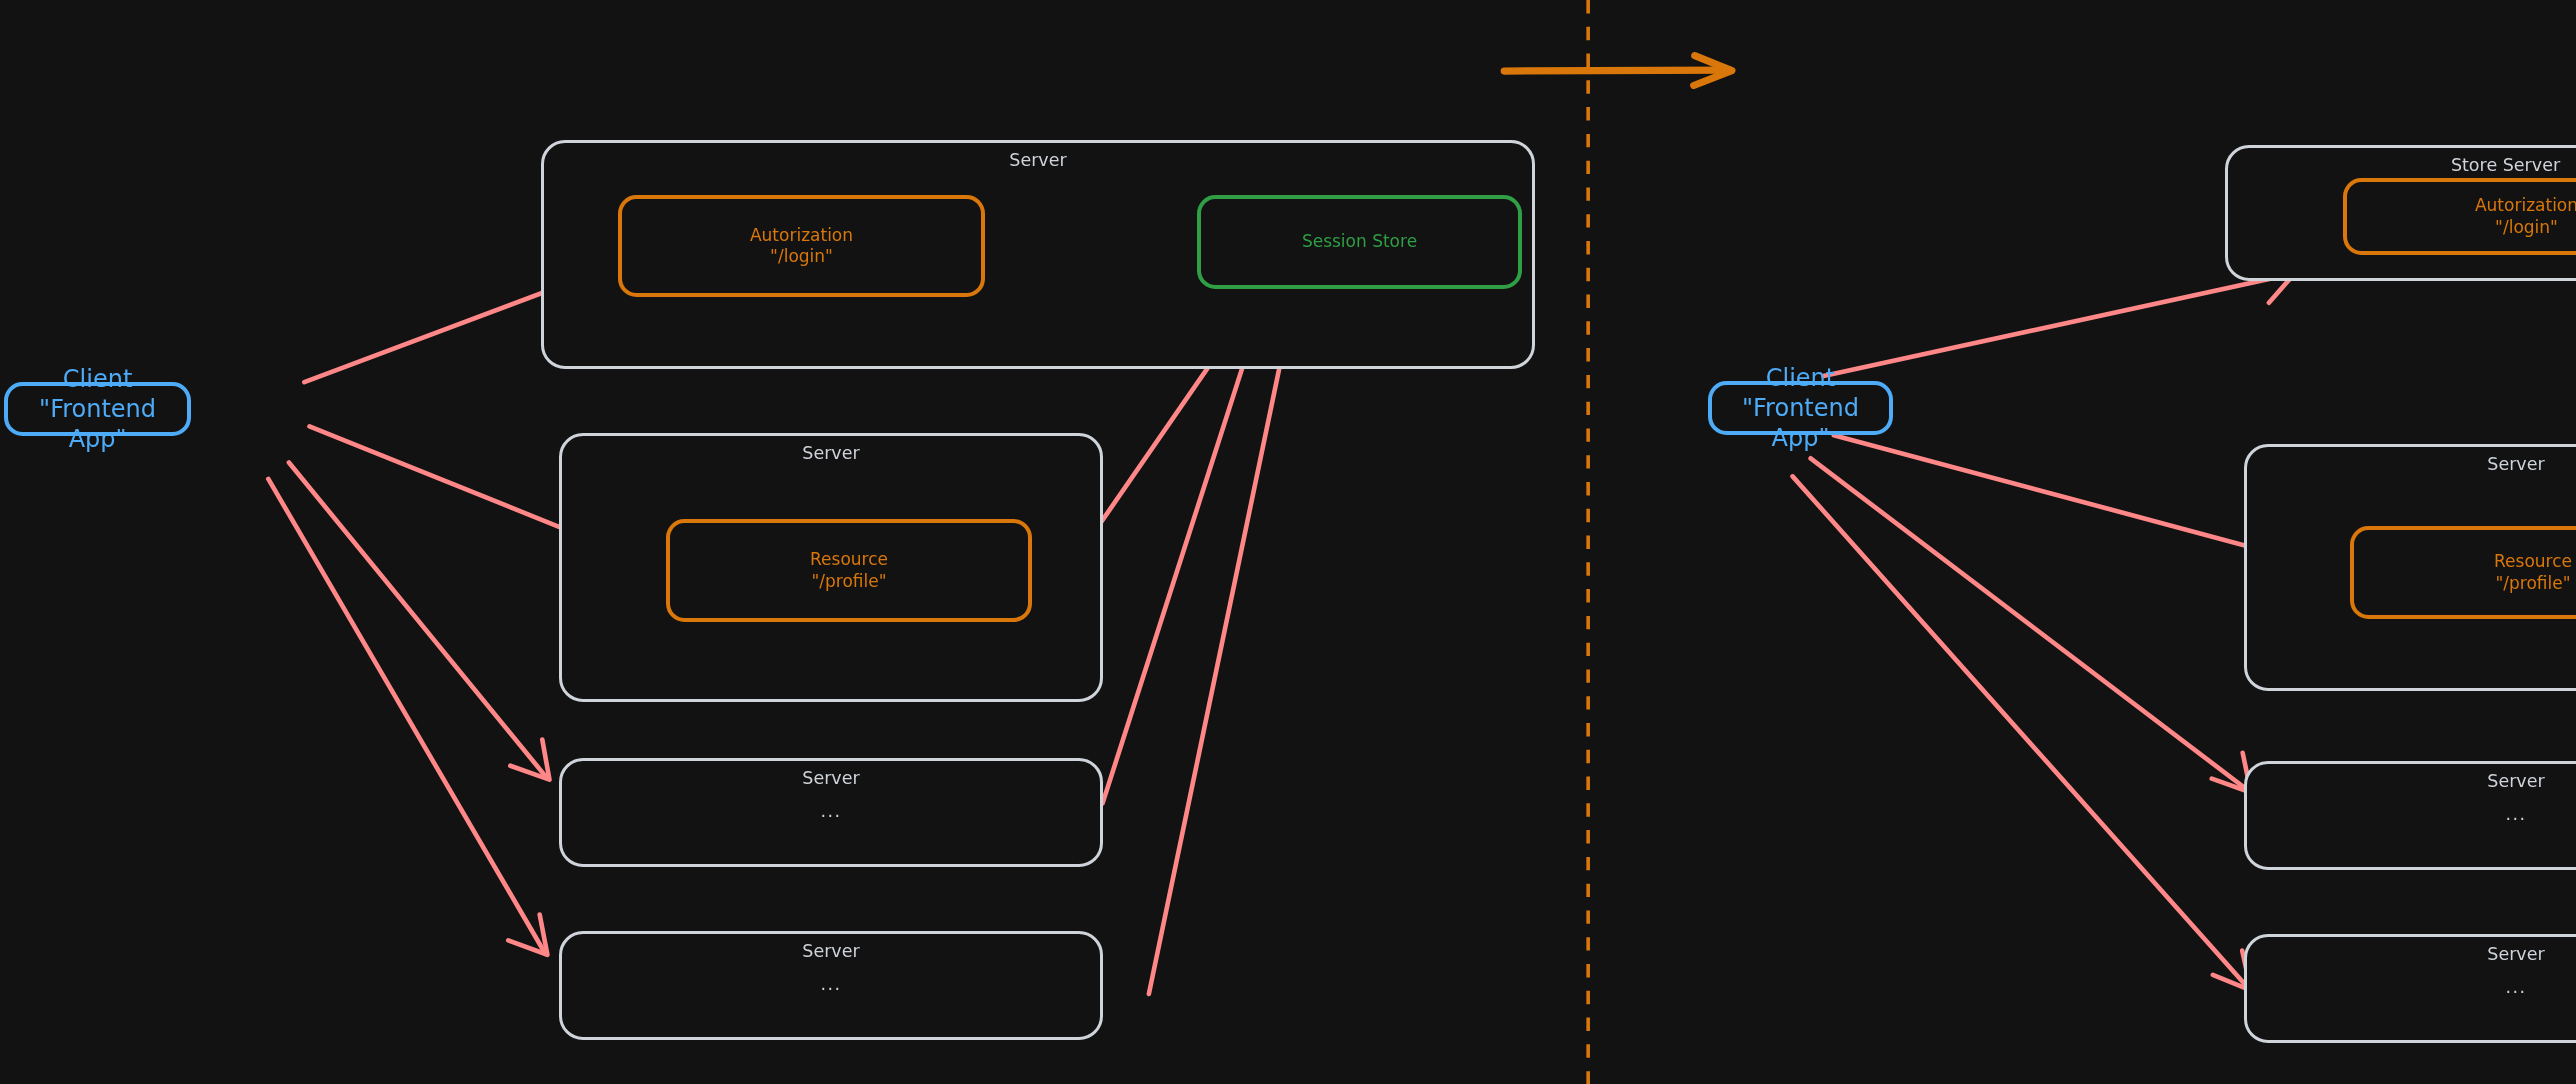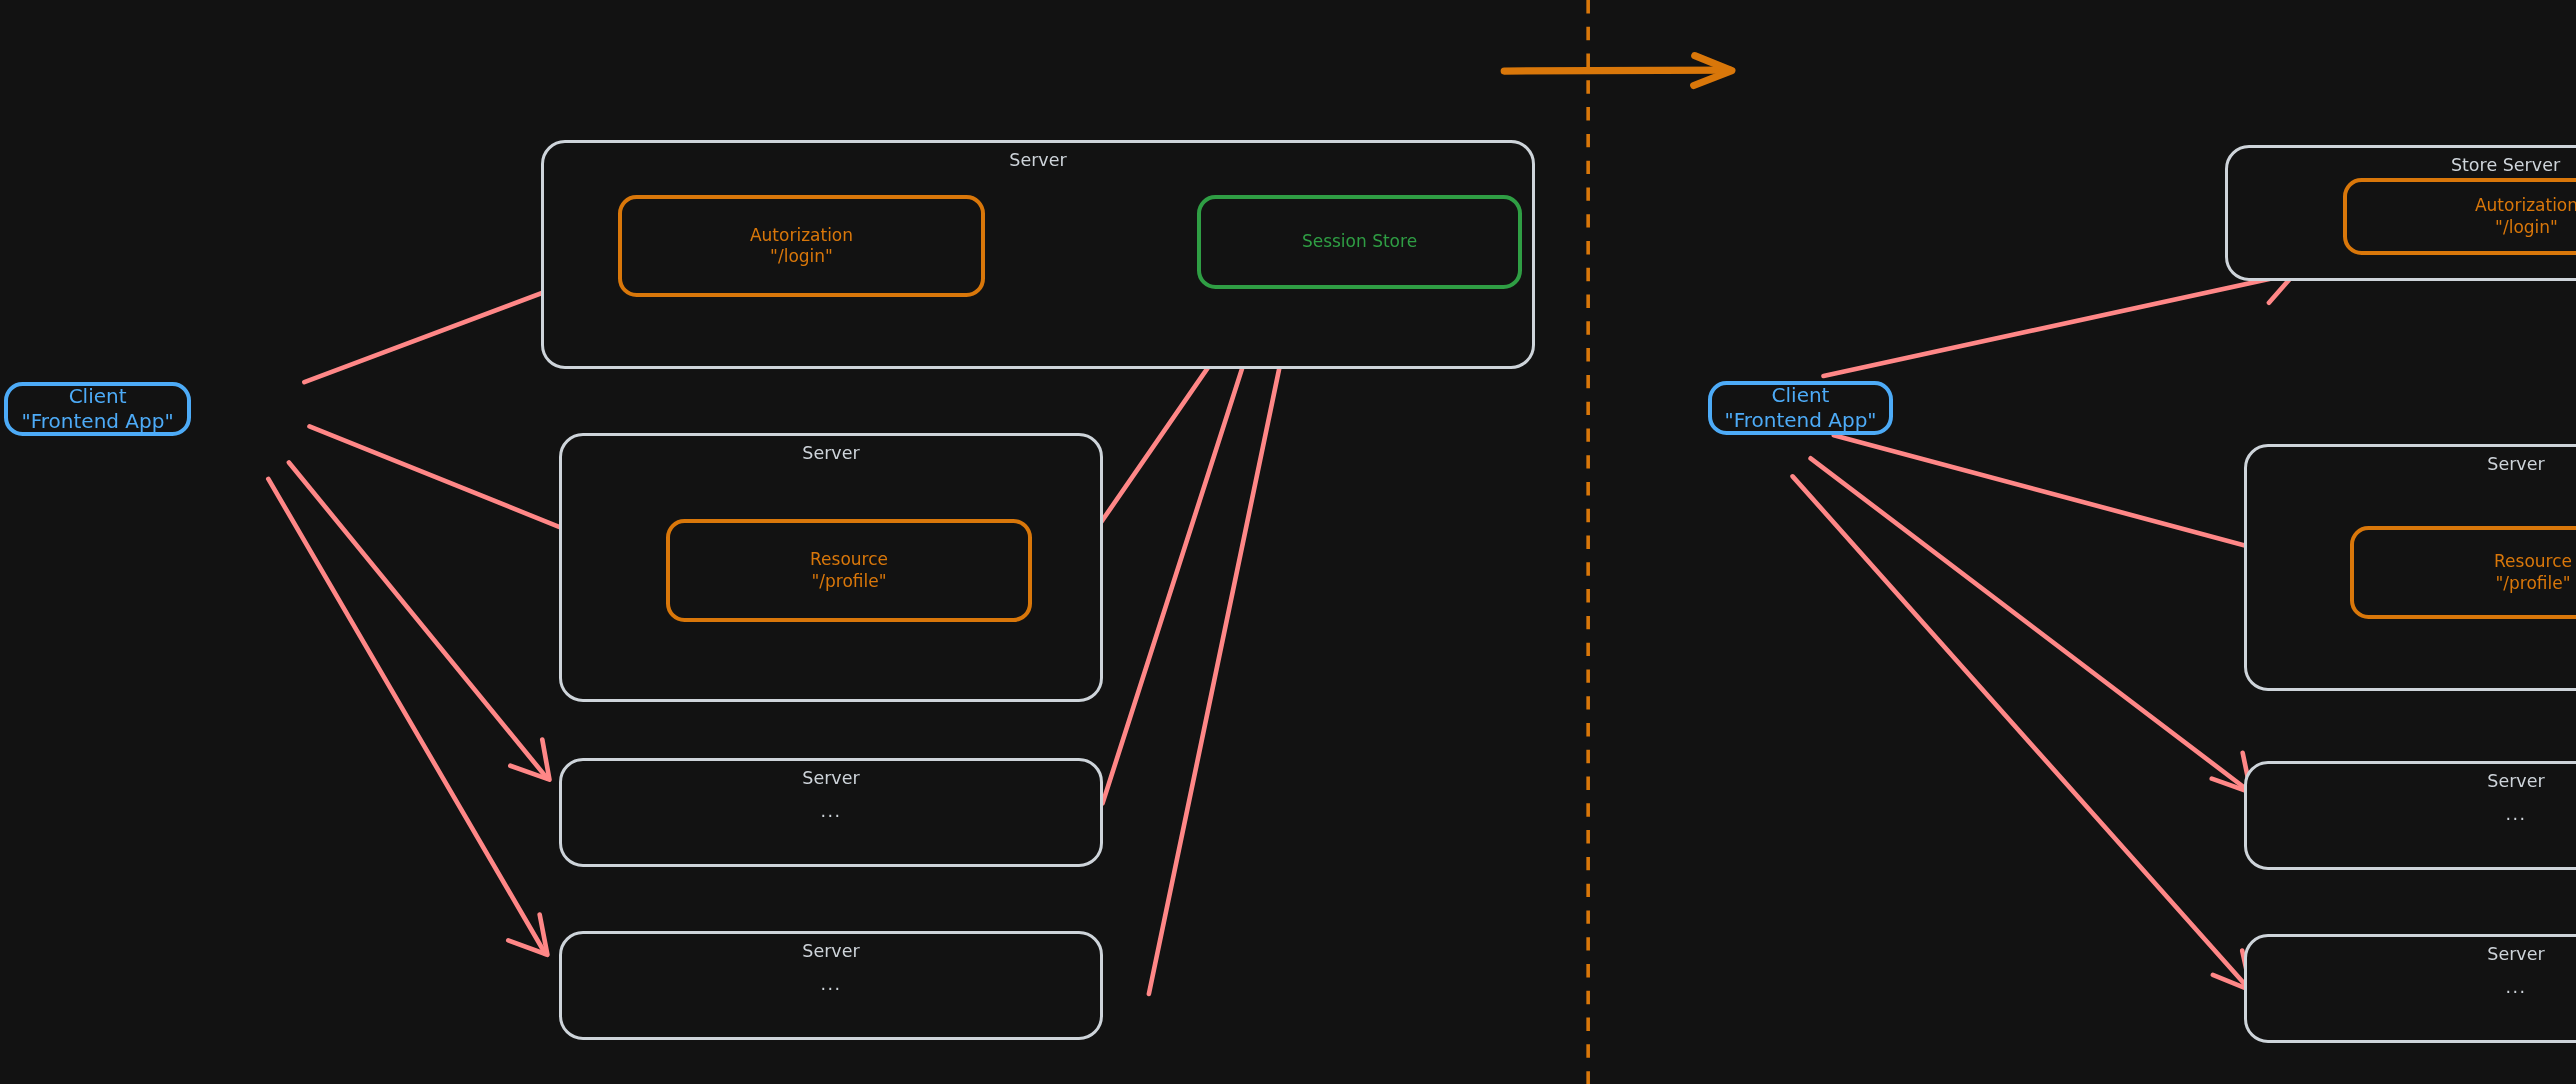--- a/index.html
+++ b/index.html
@@ -9,21 +9,21 @@
   .node{position:absolute;box-sizing:border-box;display:flex;flex-direction:column;align-items:center;}
   .node.center{justify-content:center;}
   .grp{border:3.6px solid #ced4da;border-radius:24px;background:#121212;}
   .grp-title{color:#ced4da;margin-top:7.2px;}
   .inner{border-radius:18.5px;background:#121212;}
   .orange{border:4.6px solid #d9770a;color:#d9770a;}
   .green{border:4.1px solid #2f9e44;color:#2f9e44;}
   .blue{border:4.6px solid #4dabf7;color:#4dabf7;}
   .txt{text-align:center;line-height:1.25;white-space:pre-line;font-family:"DejaVu Sans",sans-serif;}
   .dots{color:#ced4da;letter-spacing:1.5px;}
-  .lbl-38{font-size:20px;text-align:center;}
+  .lbl-38{font-size:24px;text-align:center;}
   .lbl-34{font-size:17.5px;}
   .lbl-33{font-size:17px;}
 </style>
 </head>
 <body>
 
 <div id="canvas">
 
   <svg class="layer" viewBox="0 0 5443 2105">
     <defs>

